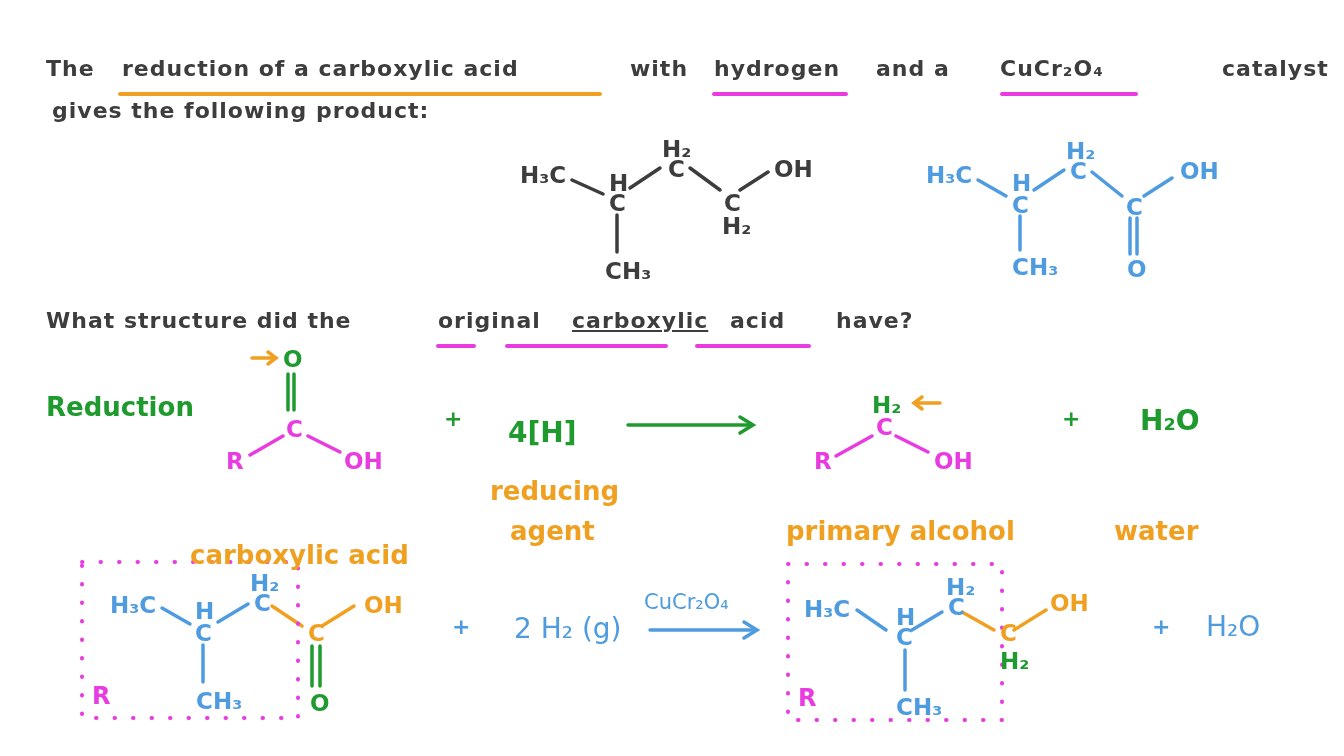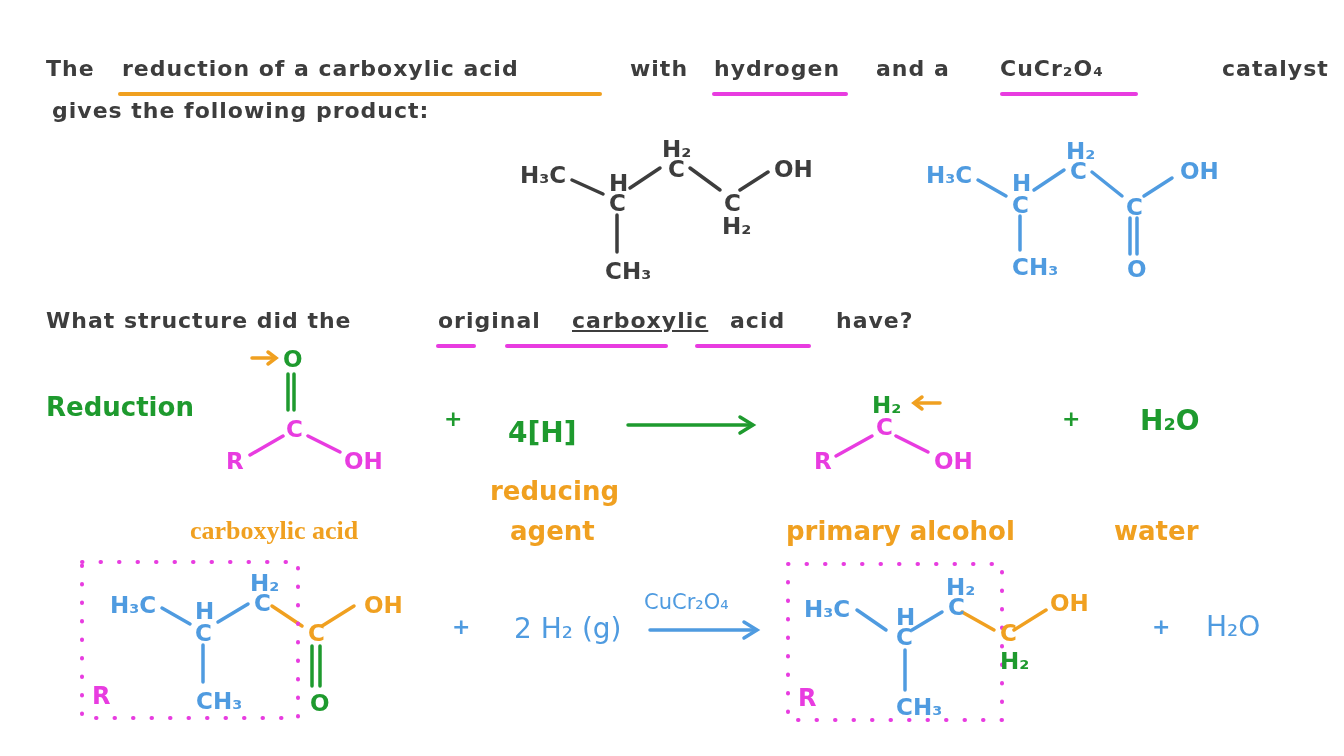--- a/index.html
+++ b/index.html
@@ -165,21 +165,21 @@
   <span class="t lbl green" style="left:508px;top:404px;font-size:28px;margin-top:12px;">4[H]</span>
 
   <span class="atom green" style="left:872px;top:392px;">H₂</span>
   <span class="atom magenta" style="left:876px;top:414px;">C</span>
   <span class="atom magenta" style="left:814px;top:448px;">R</span>
   <span class="atom magenta" style="left:934px;top:448px;">OH</span>
 
   <span class="t lbl green" style="left:1062px;top:406px;font-size:22px;">+</span>
   <span class="t lbl green" style="left:1140px;top:404px;font-size:28px;">H₂O</span>
 
-  <span class="t lbl orange" style="left:190px;top:516px;font-family:Liberation Serif, serif;">carboxylic acid</span>
+  <span class="t lbl orange" style="left:190px;top:540px;">carboxylic acid</span>
   <span class="t lbl orange" style="left:490px;top:476px;">reducing</span>
   <span class="t lbl orange" style="left:510px;top:516px;">agent</span>
   <span class="t lbl orange" style="left:786px;top:516px;">primary alcohol</span>
   <span class="t lbl orange" style="left:1114px;top:516px;">water</span>
 </div>
 
 <div>
 
   <span class="atom blue" style="left:110px;top:592px;">H₃C</span>
   <span class="atom blue" style="left:195px;top:598px;">H</span>

